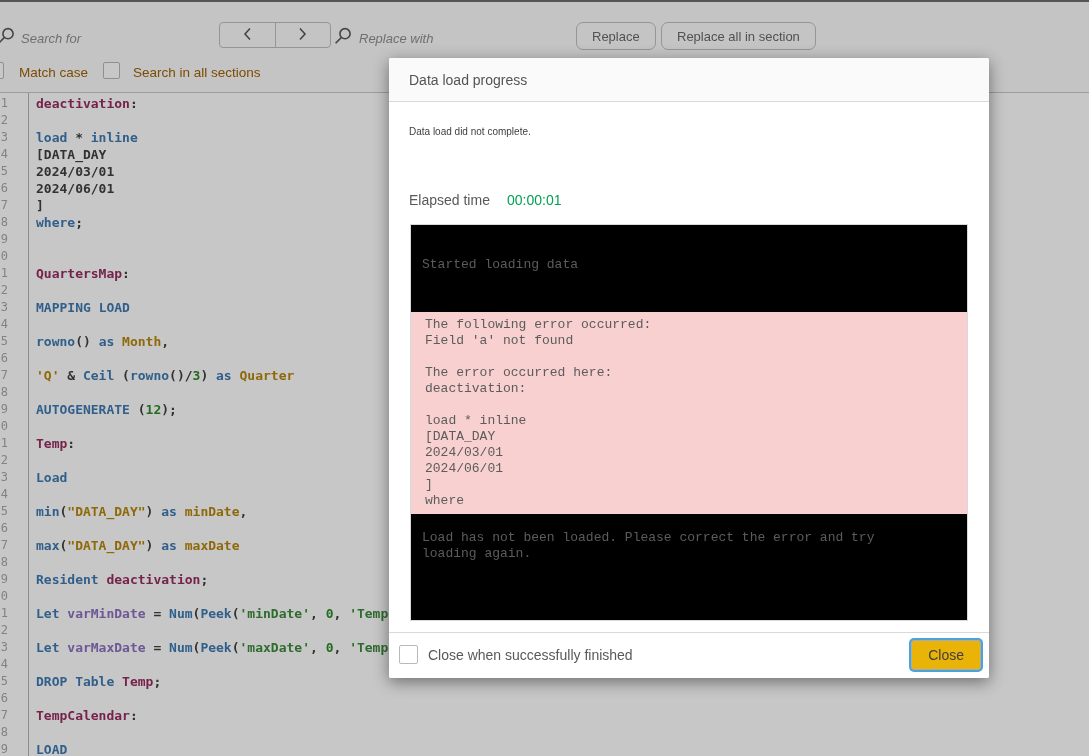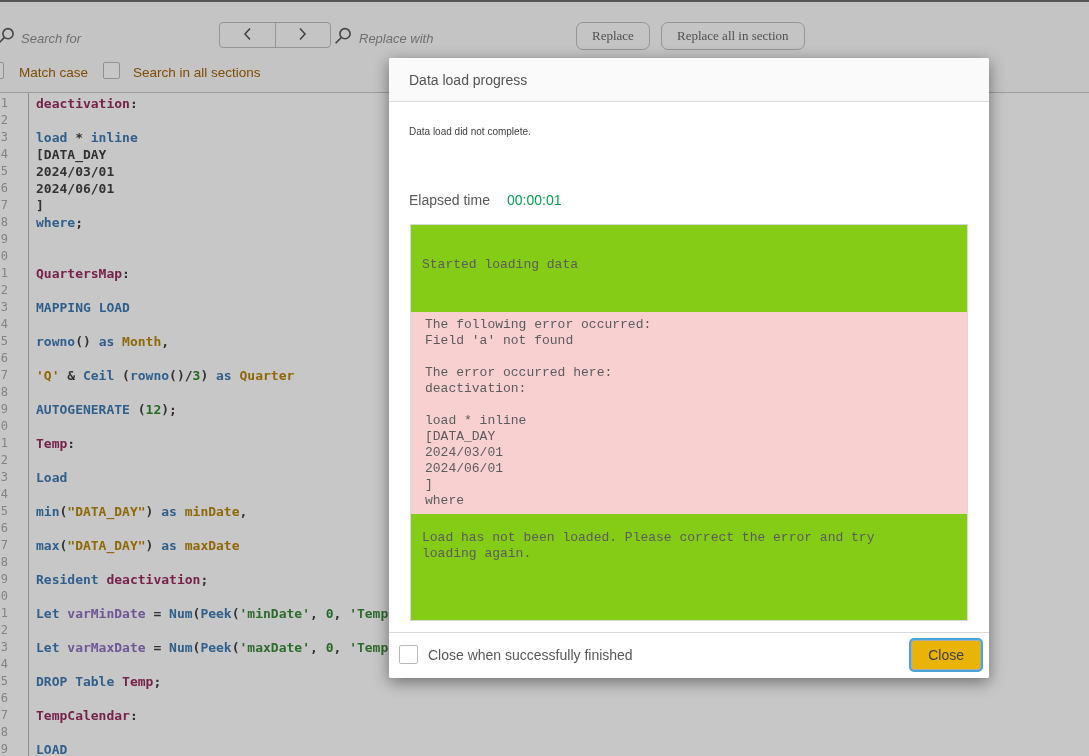--- a/index.html
+++ b/index.html
@@ -24,21 +24,21 @@
   .icon-abs{position:absolute;}
   .tb-input{position:absolute;height:20px;background:transparent;border:none;outline:none;
             font-family:"Liberation Sans",sans-serif;font-size:13px;color:#595959;width:170px;}
   .tb-input::placeholder{color:#8f8f8f;font-style:italic;opacity:1;}
   .nav-group{position:absolute;left:219px;top:20px;width:112px;height:26px;
              border:1px solid #bfbfbf;border-radius:4px;display:flex;box-sizing:border-box;}
   .nav-btn{flex:1;display:flex;align-items:center;justify-content:center;cursor:pointer;background:transparent;border:none;padding:0;}
   .nav-btn.first{border-right:1px solid #bfbfbf;}
   .tb-btn{position:absolute;top:20px;height:28px;border:1px solid #bfbfbf;border-radius:7px;
           background:transparent;color:#696969;font-size:13px;padding:0 15px;
-          font-family:Liberation Serif, serif;cursor:pointer;}
+          font-family:Liberation Sans, sans-serif;cursor:pointer;}
   .cb{position:absolute;width:17px;height:17px;border:1px solid #b9b9b9;border-radius:2px;
       background:#fff;box-sizing:border-box;top:60px;cursor:pointer;}
   .cb-label{position:absolute;top:63px;font-size:13.5px;color:#a16207;line-height:16px;}
 
   
   .editor{position:absolute;top:93px;left:0;right:0;bottom:0;background:#fff;display:flex;z-index:1;}
   .gutter{width:29px;border-right:1px solid #b5b5b5;overflow:hidden;padding-top:2px;box-sizing:border-box;flex:none;}
   .ln{width:16px;margin-left:-8px;text-align:right;height:17px;line-height:17px;
       font-family:"DejaVu Sans Mono",monospace;font-size:12px;color:#a8a8a8;}
   .codecol{padding:2px 0 0 7px;overflow:hidden;flex:1;}
@@ -56,21 +56,21 @@
           z-index:10;border-radius:2px;box-shadow:0 4px 16px rgba(0,0,0,0.45);}
   .dlg-header{height:44px;background:#fafafa;border-bottom:1px solid #d9d9d9;display:flex;
               align-items:center;padding-left:20px;color:#545454;font-size:14px;
               border-radius:2px 2px 0 0;box-sizing:border-box;}
   .dlg-status{margin:24px 0 0 20px;font-size:10px;color:#404040;height:16px;}
   .elapsed-row{margin:50px 0 0 20px;font-size:14px;height:16px;}
   .elapsed-label{display:inline-block;width:98px;color:#595959;}
   .elapsed-value{color:var(--accent-green);}
   .log-box{margin:16px 0 0 21px;width:558px;height:397px;border:1px solid #d9d9d9;
            box-sizing:border-box;font-family:"Liberation Mono",monospace;font-size:13px;
-           line-height:16px;color:#5c5c5c;overflow:hidden;background:#84cc16;}
+           line-height:16px;color:#5c5c5c;overflow:hidden;background:#000000;}
   .log-intro{height:87px;padding:32px 0 0 11px;box-sizing:border-box;}
   .log-error{background:var(--error-bg);padding:5px 14px;}
   .log-outro{padding:16px 11px 0 11px;}
   .dlg-footer{position:absolute;left:0;right:0;bottom:0;height:45px;border-top:1px solid #d9d9d9;
               background:#fff;border-radius:0 0 2px 2px;}
   .footer-cb{position:absolute;left:10px;top:12px;width:19px;height:19px;border:1px solid #b9b9b9;
              border-radius:2px;background:#fff;box-sizing:border-box;cursor:pointer;}
   .footer-label{position:absolute;left:39px;top:14px;font-size:14px;color:#595959;}
   .close-btn{position:absolute;right:8px;top:7px;height:30px;padding:0 16px;background:#eab308;
              border:1px solid #ababab;border-radius:3px;box-shadow:0 0 0 2px #4aa3d9;

